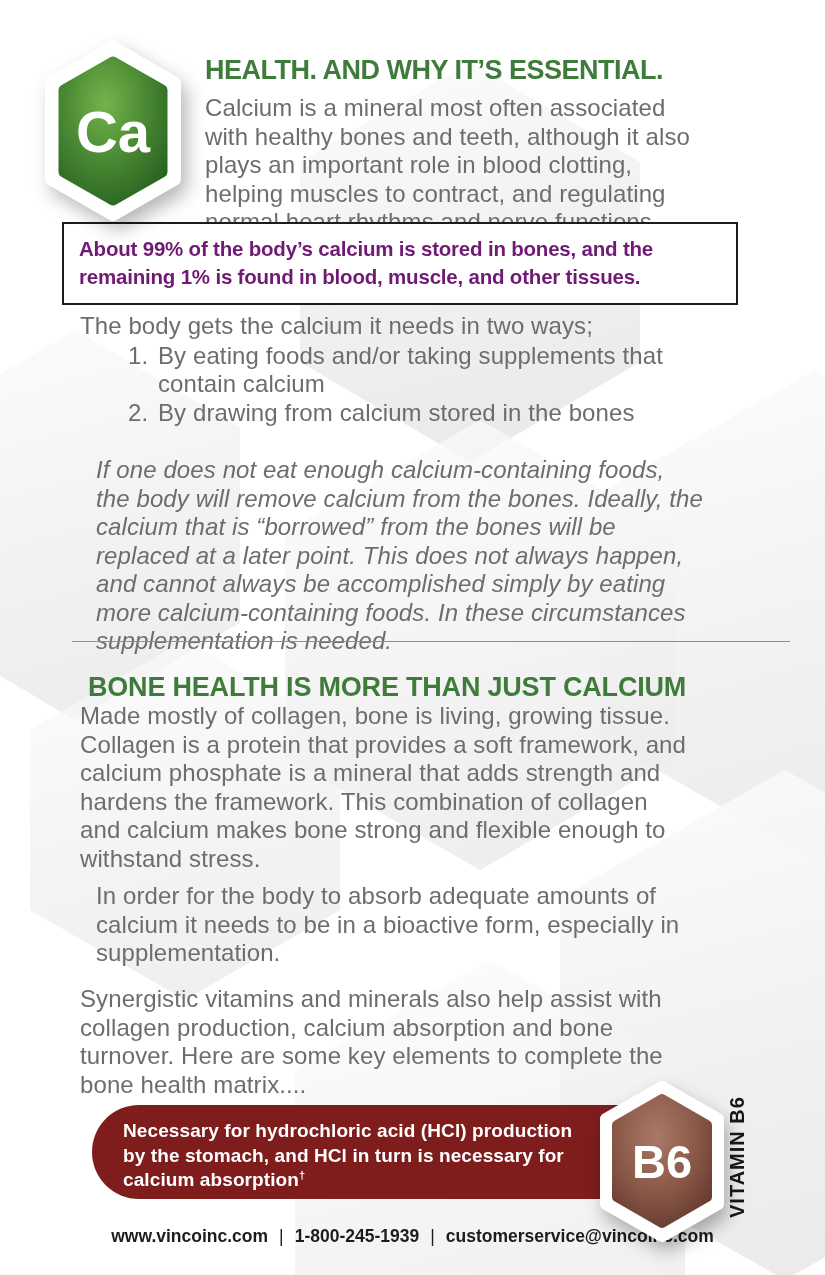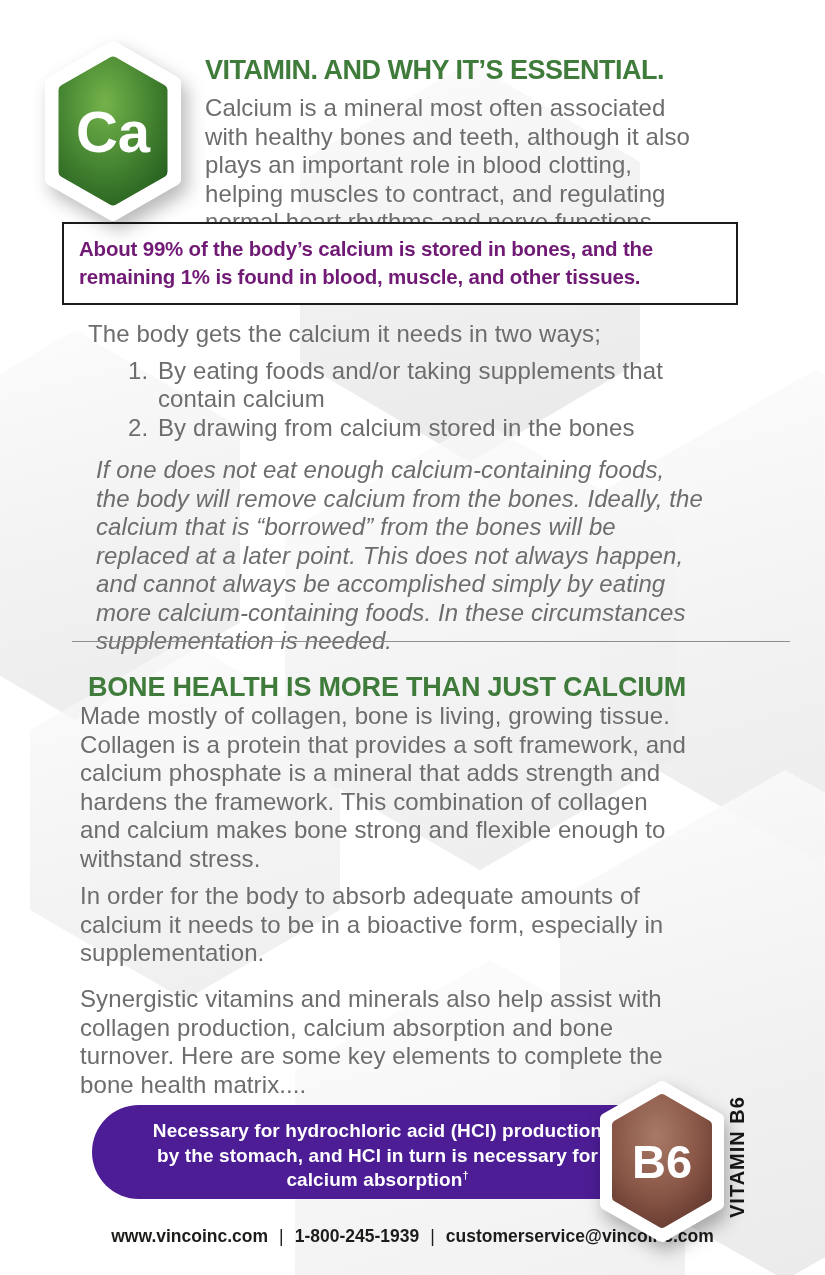--- a/index.html
+++ b/index.html
@@ -34,39 +34,39 @@
   
   .highlight-box{
     position:absolute;left:62px;top:222px;width:676px;z-index:1;
     box-sizing:border-box;border:2px solid #1c1c1a;background:#ffffff;
     padding:11px 13px 12px 15px;
   }
   .highlight-box p{margin:0;color:#701a75;font-weight:700;font-size:20.5px;
     line-height:28px;letter-spacing:-0.2px;}
   
   .two-ways{position:absolute;left:80px;top:312px;width:680px;z-index:1;}
-  .two-ways .lead{margin:8px;}
+  .two-ways .lead{margin:0;}
   .olist{margin:1px 0 0 48px;}
   .oitem{display:flex;}
   .oitem .num{width:30px;flex:0 0 30px;}
   .oitem .itext{flex:1;}
   
   .p-borrowed{position:absolute;left:80px;top:440px;width:690px;margin:16px;z-index:1;font-style:italic;}
   .divider{position:absolute;left:72px;top:641px;width:718px;height:0;
     border:none;border-top:1.5px solid #8f8f8f;margin:0;z-index:1;}
   .bone-heading{position:absolute;left:80px;top:663px;margin:8px;z-index:1;
     font-size:27px;line-height:32px;letter-spacing:-0.2px;}
   .p-bone1{position:absolute;left:80px;top:702px;width:690px;margin:0;z-index:1;}
-  .p-bone2{position:absolute;left:80px;top:882px;width:690px;margin:0;z-index:1;}
+  .p-bone2{position:absolute;left:96px;top:882px;width:690px;margin:0;z-index:1;}
   .p-bone3{position:absolute;left:80px;top:985px;width:690px;margin:0;z-index:1;}
   
   .b6-banner{
     position:absolute;left:92px;top:1105px;width:600px;height:94px;z-index:1;
-    background:#4c1d95;border-radius:48px 26px 26px 48px;
-    box-sizing:border-box;padding:14px 60px 0 31px;text-align:center;
+    background:#7f1d1d;border-radius:48px 26px 26px 48px;
+    box-sizing:border-box;padding:14px 60px 0 31px;
   }
   .b6-banner p{margin:0;color:#ffffff;font-weight:700;font-size:19px;
     line-height:24.5px;letter-spacing:.1px;}
   .b6-banner sup{font-size:11px;line-height:0;}
   .b6-badge{position:absolute;left:592px;top:1080px;z-index:2;
     filter:drop-shadow(4px 9px 9px rgba(0,0,0,.3));}
   .vitamin-label{
     position:absolute;left:726px;top:1078px;height:140px;z-index:2;
     writing-mode:vertical-rl;transform:rotate(180deg);
     color:#161616;font-weight:700;font-size:20px;letter-spacing:1px;
@@ -101,21 +101,21 @@
           <stop offset="55%" stop-color="#458431"></stop>
           <stop offset="100%" stop-color="#245d1d"></stop>
         </radialGradient>
       </defs>
       <polygon points="75,8 136,43 136,139 75,174 14,139 14,43" fill="#ffffff" stroke="#ffffff" stroke-width="14" stroke-linejoin="round"></polygon>
       <polygon points="75,22 124,50 124,132 75,160 26,132 26,50" fill="url(#gradGreen)" stroke="url(#gradGreen)" stroke-width="11" stroke-linejoin="round"></polygon>
       <text x="75" y="112" text-anchor="middle" fill="#ffffff" font-size="58" font-weight="700">Ca</text>
     </svg>
   </div>
 
-  <h1 class="page-title green-head">VITAMIN. AND WHY IT’S ESSENTIAL.</h1>
+  <h1 class="page-title green-head">HEALTH. AND WHY IT’S ESSENTIAL.</h1>
   <p class="intro body-text prewrap">Calcium is a mineral most often associated
 with healthy bones and teeth, although it also
 plays an important role in blood clotting,
 helping muscles to contract, and regulating
 normal heart rhythms and nerve functions.</p>
 
   <div class="highlight-box">
     <p class="prewrap">About 99% of the body’s calcium is stored in bones, and the
 remaining 1% is found in blood, muscle, and other tissues.</p>
   </div>

